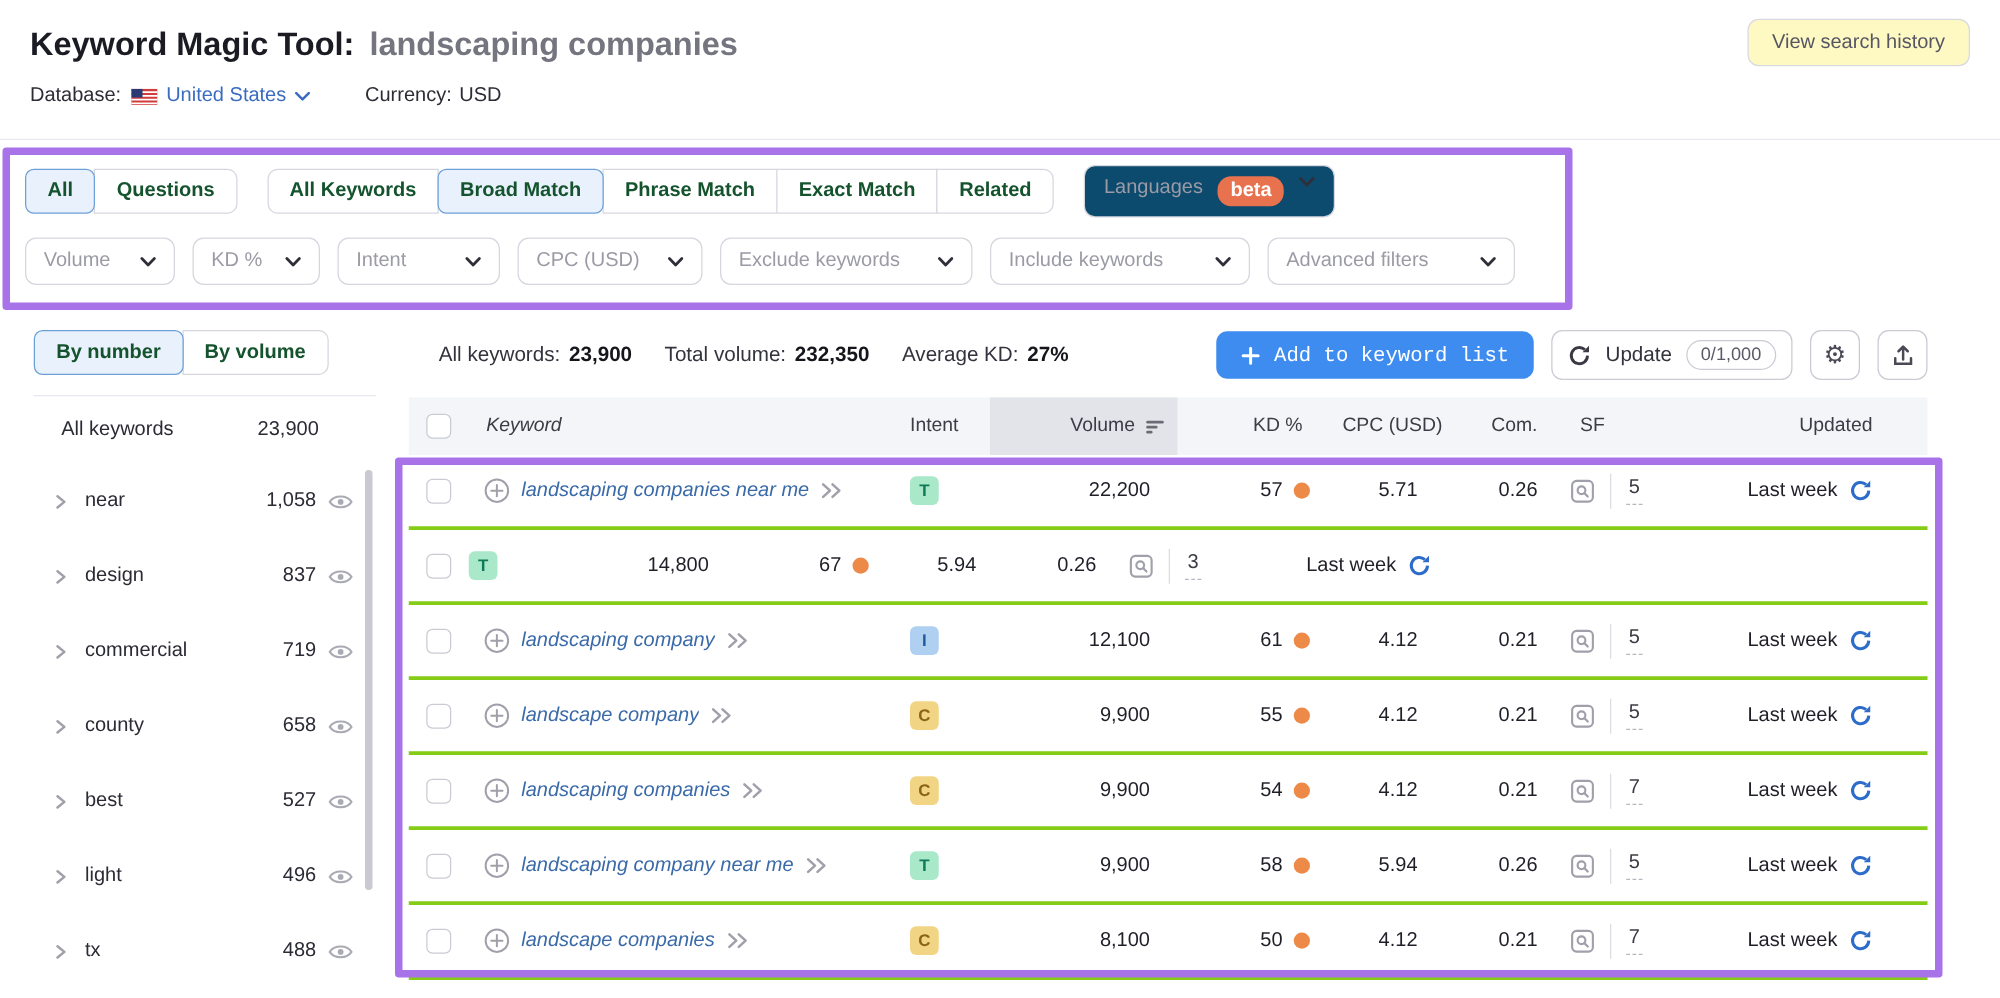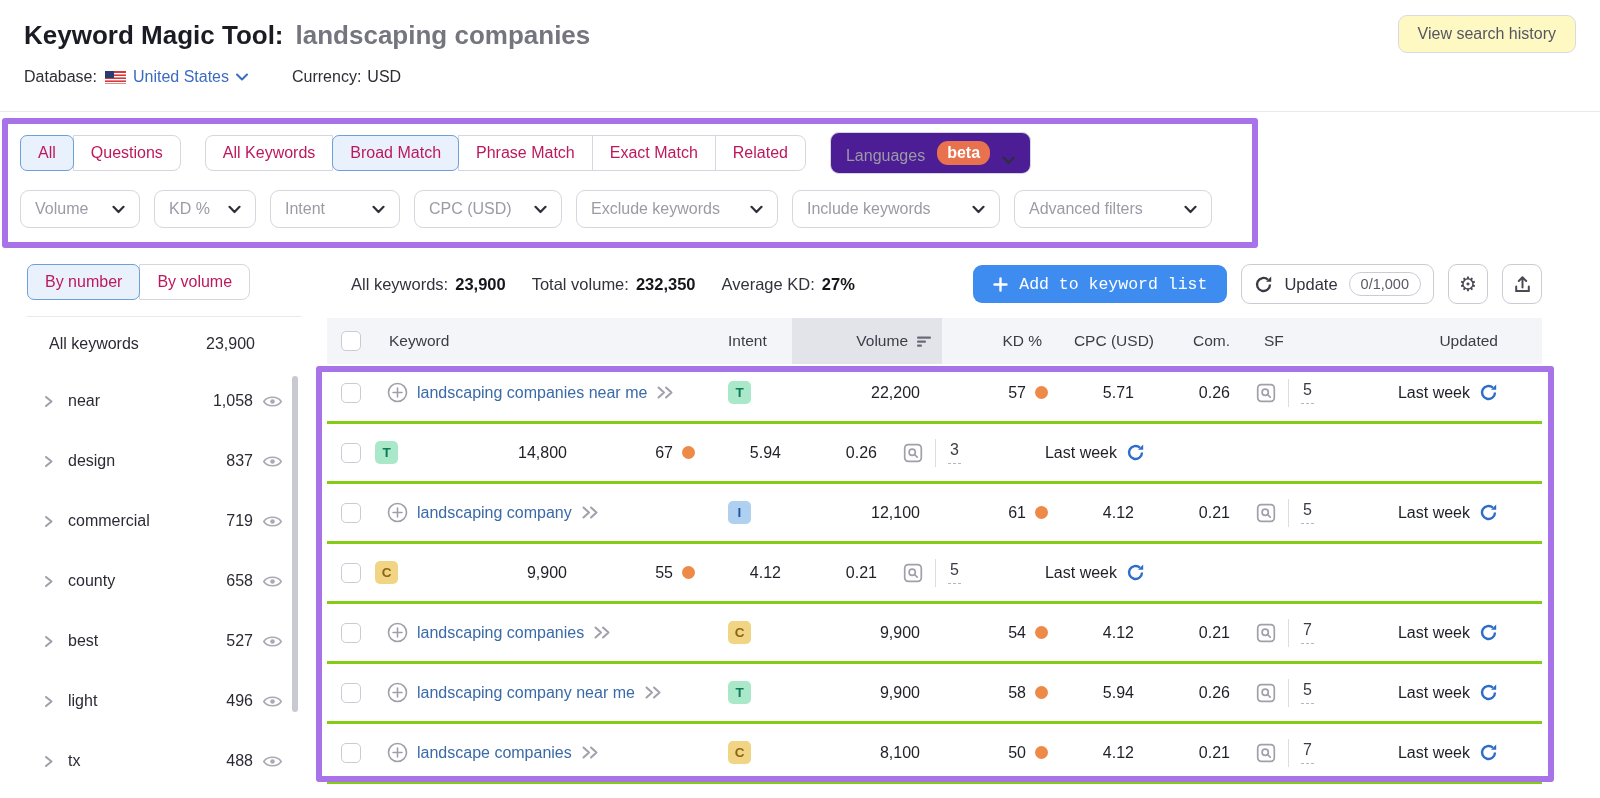--- a/index.html
+++ b/index.html
@@ -24,28 +24,28 @@
   .db-link{ color:#3a6cc0; cursor:pointer; display:flex; align-items:center; gap:7px; }
   .cur-group{ display:flex; gap:6px; }
   .view-history-btn{ position:absolute; right:24px; top:15px; background:#fef9c3; border:1px solid #d9dae1;
     border-radius:9px; padding:9px 19px; font-size:16px; color:#565663; cursor:pointer; font-family:inherit; }
 
   
   .filters-zone{ padding:20px 20px 20px; }
   .filter-row{ display:flex; align-items:center; gap:24px; }
   .filter-row + .filter-row{ margin-top:16px; }
   .seg-group{ display:flex; }
-  .seg-btn{ padding:8px 17px; border:1px solid var(--border-gray); background:#fff; font-size:16px; color:#be185d;
-    font-family:inherit; cursor:pointer; position:relative; }
+  .seg-btn{ padding:8px 17px; border:1px solid var(--border-gray); background:#fff; font-size:16px; color:#14532d;
+    font-family:inherit; cursor:pointer; position:relative;font-weight:bold; }
   .seg-group .seg-btn + .seg-btn{ margin-left:-1px; }
   .seg-btn:first-child{ border-radius:8px 0 0 8px; }
   .seg-btn:last-child{ border-radius:0 8px 8px 0; }
   .seg-btn.selected{ background:var(--sel-bg); border-color:var(--sel-border); border-radius:7px; z-index:2; }
-  .lang-pill{ display:flex; align-items:flex-end; gap:12px; border:1px solid var(--border-gray); border-radius:9px;
-    padding:8px 15px; font-size:16px; color:#9b9ba6; cursor:pointer; background:#4c1d95; }
+  .lang-pill{ display:flex; align-items:flex-start; gap:12px; border:1px solid var(--border-gray); border-radius:9px;
+    padding:8px 15px; font-size:16px; color:#9b9ba6; cursor:pointer; background:#0c4a6e; }
   .beta-badge{ background:var(--beta-orange); color:#fff; font-size:16px; font-weight:700; border-radius:11px; padding:3px 10px; }
   .dd-pill{ display:inline-flex; align-items:center; justify-content:space-between; border:1px solid var(--border-gray);
     border-radius:9px; height:38px; padding:0 14px; font-size:16px; color:#9b9ba6; background:#fff; cursor:pointer; }
   .dd-row{ gap:14px; }
   .dd-pill:nth-child(1){ min-width:120px; } .dd-pill:nth-child(2){ min-width:102px; }
   .dd-pill:nth-child(3){ min-width:130px; } .dd-pill:nth-child(4){ min-width:148px; }
   .dd-pill:nth-child(5){ min-width:202px; } .dd-pill:nth-child(6){ min-width:208px; }
   .dd-pill:nth-child(7){ min-width:198px; }
 
   
@@ -74,21 +74,21 @@
   .btn-sq{ width:40px; height:40px; display:flex; align-items:center; justify-content:center; background:#fff;
     border:1px solid #caccd4; border-radius:9px; cursor:pointer; }
   .gear-glyph{ font-size:20px; color:#4a4a55; line-height:1; }
 
   
   .table{ margin-top:12px; }
   .thead{ height:46px; background:#f4f5f8; display:flex; align-items:stretch; font-size:15.5px; color:#3c3c47; }
   .thead > div{ display:flex; align-items:center; }
   .trow{ height:60px; display:flex; align-items:center; border-bottom:3px solid #84cc16; font-size:16px; }
   .col-check{ width:48px; display:flex; justify-content:center; flex:none; }
-  .col-keyword{ flex:1; display:flex; align-items:center; padding-left:12px; gap:9px; min-width:0; }
+  .col-keyword{ flex:1; display:flex; align-items:center; padding-left:12px; gap:9px; min-width:0;font-style:italic; }
   .col-intent{ width:64px; flex:none; display:flex; align-items:center; }
   .col-volume{ width:150px; flex:none; display:flex; align-items:center; justify-content:flex-end; }
   .thead .col-volume{ background:#e3e4e9; padding-right:10px; gap:8px; }
   .trow .col-volume{ padding-right:22px; }
   .col-kd{ width:112px; flex:none; display:flex; align-items:center; justify-content:flex-end; padding-right:6px; gap:9px; }
   .thead .col-kd{ padding-right:12px; }
   .col-cpc{ width:112px; flex:none; display:flex; align-items:center; justify-content:flex-end; padding-right:32px; }
   .thead .col-cpc{ padding-right:12px; }
   .col-com{ width:86px; flex:none; display:flex; align-items:center; justify-content:flex-end; padding-right:22px; }
   .col-sf{ width:112px; flex:none; display:flex; align-items:center; padding-left:4px; }
@@ -560,20 +560,34 @@
                   <path d="M16 9.5 A6.5 6.5 0 1 1 13.9 4.7" fill="none" stroke="#2d6cc8" stroke-width="2.4"></path>
                   <path d="M17.2 1.6 v5.2 h-5.2 z" fill="#2d6cc8"></path>
                 </svg>
       </span>
     </div>
   </div>
           <div class="trow">
     <div class="col-check">
               <span class="cbx"></span>
             </div>
+    <div class="col-keyword">
+      <span>
+        <svg width="21" height="21" viewBox="0 0 21 21">
+                  <circle cx="10.5" cy="10.5" r="9" fill="none" stroke="#9fa0aa" stroke-width="1.6"></circle>
+                  <path d="M10.5 6 V15 M6 10.5 H15" stroke="#9fa0aa" stroke-width="1.6" stroke-linecap="round"></path>
+                </svg>
+      </span>
+      <a class="kw-link" href="#">landscape company</a>
+      <span>
+        <svg width="19" height="15" viewBox="0 0 19 15">
+                  <path d="M2.5 2.5 L8 7.5 L2.5 12.5 M10 2.5 L15.5 7.5 L10 12.5" fill="none" stroke="#9fa0aa" stroke-width="2" stroke-linecap="round" stroke-linejoin="round"></path>
+                </svg>
+      </span>
+    </div>
     <div class="col-intent">
               <span class="intent-badge intent-C">C</span>
             </div>
     <div class="col-volume num">9,900</div>
     <div class="col-kd">
       <span class="num">55</span>
       <span class="kd-dot"></span>
     </div>
     <div class="col-cpc num">4.12</div>
     <div class="col-com num">0.21</div>

